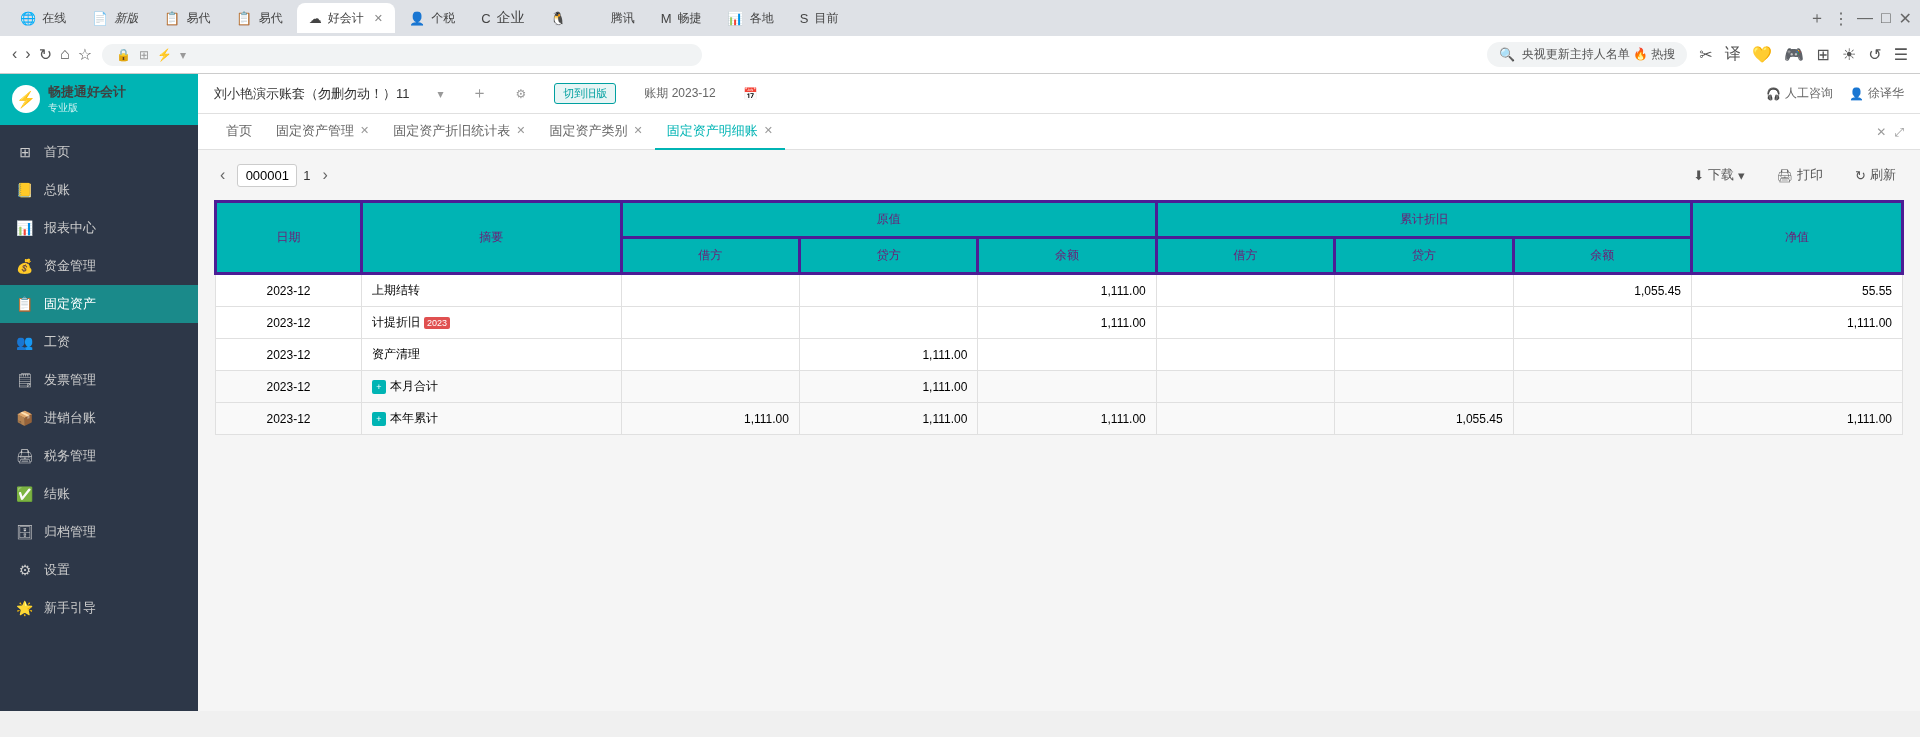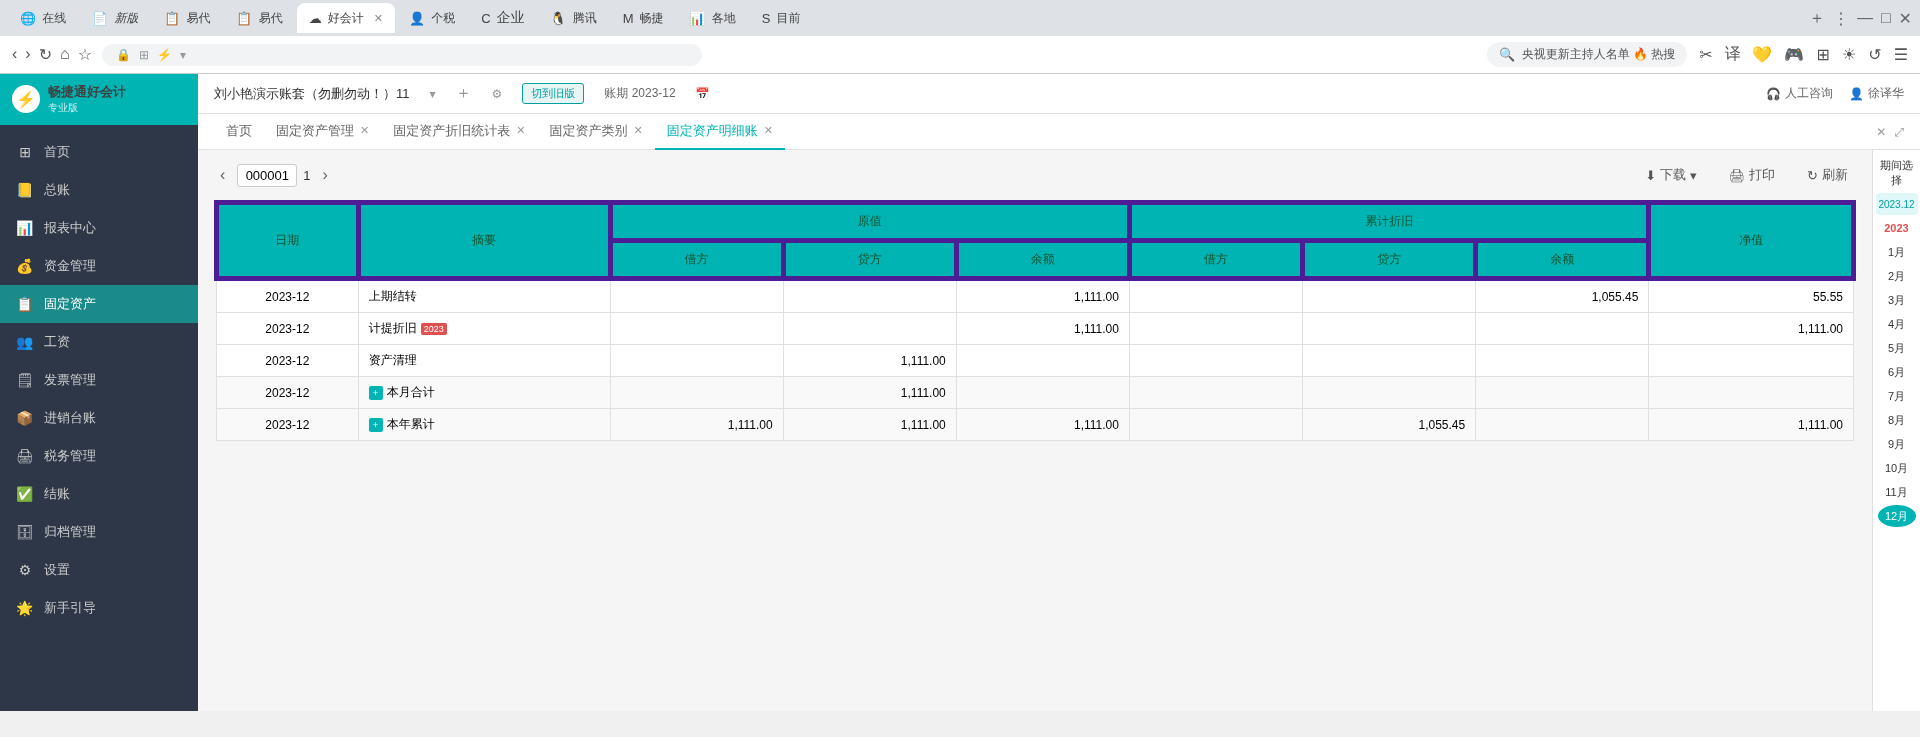--- a/index.html
+++ b/index.html
@@ -28,21 +28,21 @@
     .logo-sub { font-size: 10px; color: rgba(255,255,255,0.8); }
     .sidebar-nav { flex: 1; padding: 8px 0; overflow-y: auto; }
     .nav-item { display: flex; align-items: center; gap: 10px; padding: 10px 16px; cursor: pointer; color: #ccc; font-size: 13px; }
     .nav-item.active { background: #1a8a8a; color: #fff; }
     .nav-icon { width: 18px; height: 18px; display: flex; align-items: center; justify-content: center; font-size: 14px; flex-shrink: 0; }
 
     
     .main-content { flex: 1; display: flex; flex-direction: column; background: #f5f5f5; overflow: hidden; }
 
     
-    .app-header { background: #fff; border-bottom: 1px solid #e0e0e0; padding: 6px 16px; display: flex; align-items: center; gap: 20px; height: 40px; }
+    .app-header { background: #fff; border-bottom: 1px solid #e0e0e0; padding: 6px 16px; display: flex; align-items: center; gap: 28px; height: 40px; }
     .period-badge { background: #e8f5f5; color: #00a0a0; border: 1px solid #00a0a0; border-radius: 3px; padding: 2px 8px; font-size: 11px; cursor: pointer; }
     .header-right { margin-left: auto; display: flex; align-items: center; gap: 16px; color: #666; font-size: 12px; }
 
     
     .tabs-bar { background: #fff; border-bottom: 1px solid #e0e0e0; display: flex; align-items: center; padding: 0 16px; height: 36px; }
     .page-tab { padding: 0 12px; height: 36px; display: flex; align-items: center; gap: 6px; font-size: 13px; cursor: pointer; color: #666; border-bottom: 2px solid transparent; white-space: nowrap; }
     .page-tab.active { color: #00b4b4; border-bottom: 2px solid #00b4b4; text-align: right; }
     .page-tab .close-btn { color: #999; font-size: 11px; cursor: pointer; }
     .tab-controls { margin-left: auto; display: flex; align-items: center; gap: 8px; color: #999; }
 
@@ -53,21 +53,21 @@
     
     .ledger-toolbar { display: flex; align-items: center; gap: 12px; margin-bottom: 12px; }
     .page-nav { display: flex; align-items: center; gap: 6px; font-size: 13px; color: #333; }
     .page-nav-btn { background: none; border: none; cursor: pointer; color: #666; font-size: 16px; padding: 2px 6px; }
     .page-input { border: 1px solid #ccc; border-radius: 3px; width: 60px; text-align: center; padding: 3px 6px; font-size: 13px; }
     .toolbar-right { margin-left: auto; display: flex; align-items: center; gap: 16px; }
     .toolbar-btn { display: flex; align-items: center; gap: 4px; color: #555; font-size: 13px; cursor: pointer; padding: 4px 8px; }
 
     
     .ledger-table { width: 100%; border-collapse: collapse; font-size: 12px; }
-    .ledger-table th { background: #00b4b4; color: #14532d; padding: 8px 10px; border: 5px solid #4c1d95; font-weight: normal; }
+    .ledger-table th { background: #00b4b4; color: #701a75; padding: 8px 10px; border: 3px solid #4c1d95; font-weight: normal; }
     .ledger-table td { padding: 7px 10px; border: 1px solid #e0e0e0; background: #fff; }
     .num-cell { text-align: right; }
     .date-cell { text-align: center; }
     .summary-row td { background: #f9f9f9; }
     .row-icon { width: 14px; height: 14px; display: inline-block; background: #00b4b4; color: #fff; font-size: 9px; text-align: center; line-height: 14px; margin-right: 4px; border-radius: 2px; }
 
     
     .right-panel { width: 48px; background: #fff; border-left: 1px solid #e0e0e0; display: flex; flex-direction: column; align-items: center; padding: 8px 4px; font-size: 11px; color: #333; }
     .period-item { width: 38px; height: 22px; display: flex; align-items: center; justify-content: center; cursor: pointer; border-radius: 3px; margin: 1px 0; color: #333; font-size: 11px; }
     .period-item.active { background: #00b4b4; color: #fff; border-radius: 50%; }
@@ -105,21 +105,21 @@
         <div class="browser-tab">
           <span style="font-size:13px;">👤</span>
           <span style="font-size:12px;overflow:hidden;text-overflow:ellipsis;">个税</span>
         </div>
         <div class="browser-tab">
           <span style="font-size:13px;">C</span>
           <span style="font-size:14px;overflow:hidden;text-overflow:ellipsis;">企业</span>
         </div>
         <div class="browser-tab">
           <span style="font-size:13px;">🐧</span>
-          <span style="font-size:12px;overflow:hidden;text-overflow:ellipsis;">腾讯</span>
+          <span style="font-size:12px;overflow:hidden;text-overflow:ellipsis;margin-left:38px;">腾讯</span>
         </div>
         <div class="browser-tab">
           <span style="font-size:13px;">M</span>
           <span style="font-size:12px;overflow:hidden;text-overflow:ellipsis;">畅捷</span>
         </div>
         <div class="browser-tab">
           <span style="font-size:13px;">📊</span>
           <span style="font-size:12px;overflow:hidden;text-overflow:ellipsis;">各地</span>
         </div>
         <div class="browser-tab">
@@ -384,32 +384,15 @@
     <td class="num-cell"></td>
     <td class="num-cell">1,055.45</td>
     <td class="num-cell"></td>
     <td class="num-cell">1,111.00</td>
   </tr>
             </tbody>
         </table>
 
       </div>
 
-      <div class="right-panel" id="right-panel">
-  <div style="font-size:11px;color:#333;margin-bottom:4px;text-align:center;">期间选择</div>
-  <div class="period-item selected" style="font-size:10px;width:42px;">2023.12</div>
-  <div class="period-item year">2023</div>
-<div class="period-item">1月</div>
-          <div class="period-item">2月</div>
-          <div class="period-item">3月</div>
-          <div class="period-item">4月</div>
-          <div class="period-item">5月</div>
-          <div class="period-item">6月</div>
-          <div class="period-item">7月</div>
-          <div class="period-item">8月</div>
-          <div class="period-item">9月</div>
-          <div class="period-item">10月</div>
-          <div class="period-item">11月</div>
-          <div class="period-item active">12月</div>
-        </div>
     </div>
   </div>
 </div>
 
 </body></html>

